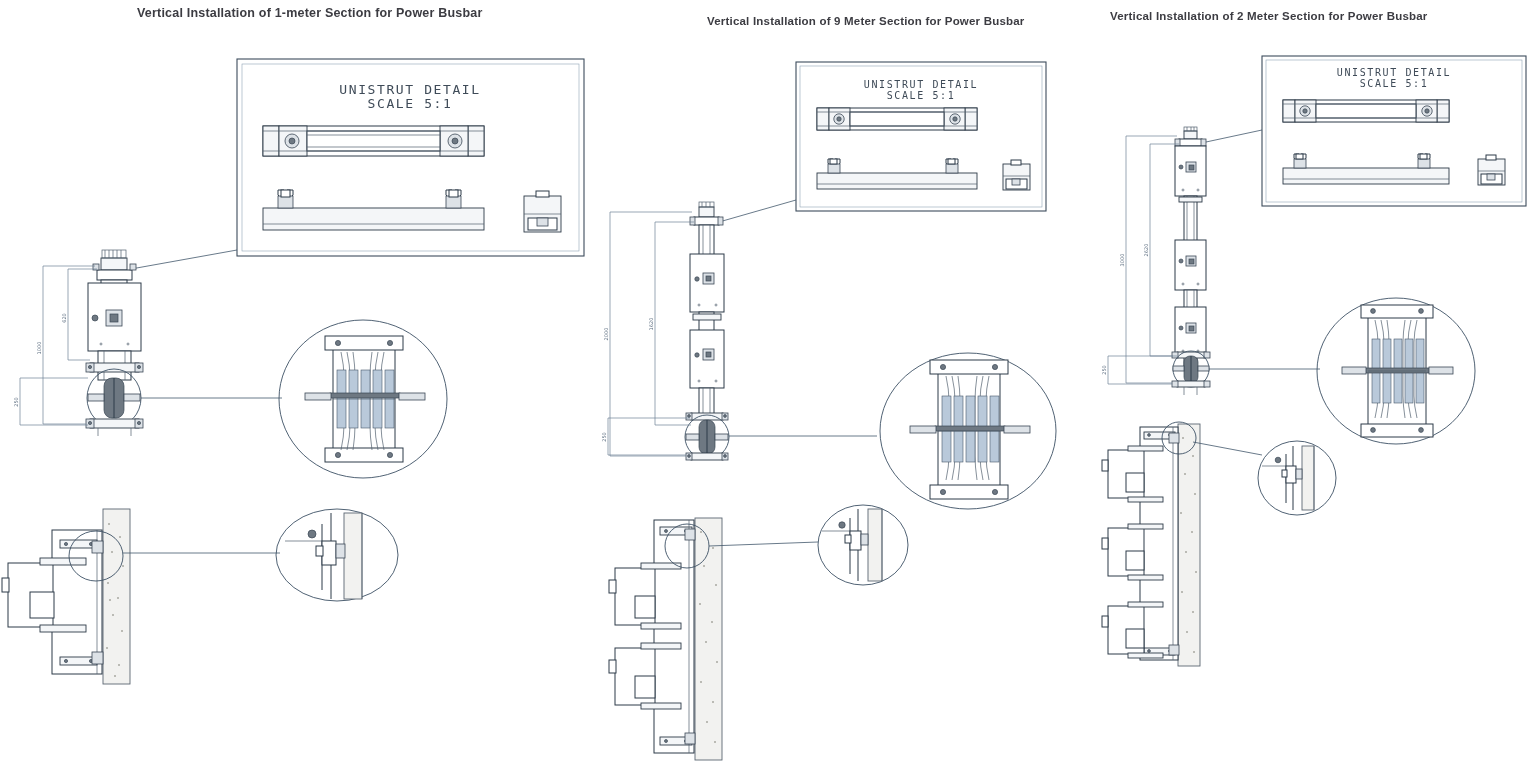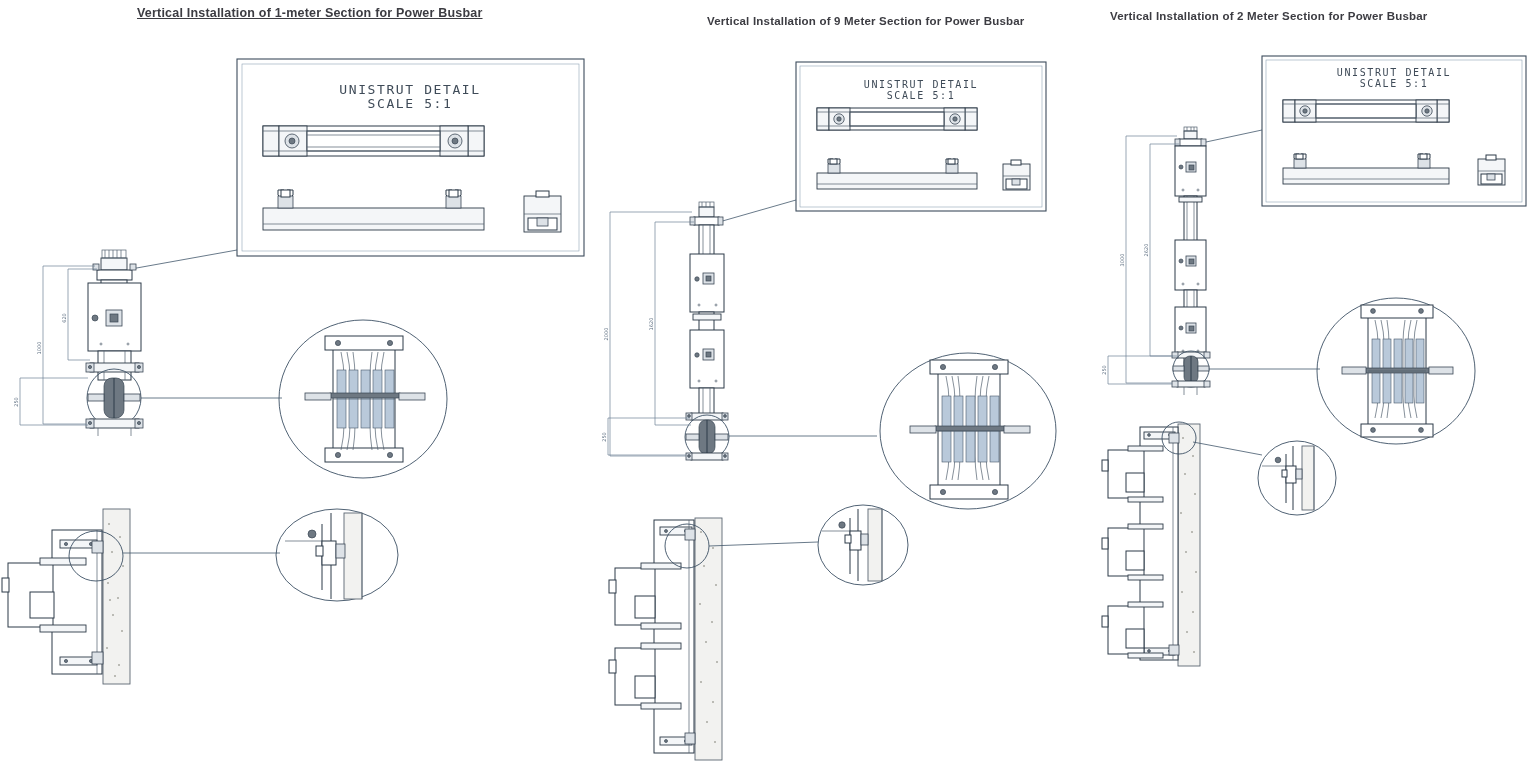--- a/index.html
+++ b/index.html
@@ -15,21 +15,21 @@
   #panel-2{left:600px;width:470px;}
   #panel-3{left:1080px;width:456px;}
 
   .panel-title{
     position:absolute;
     font-weight:bold;
     color:#3c3c42;
     white-space:nowrap;
     letter-spacing:.2px;
   }
-  #title-1{left:137px;top:6px;font-size:12.5px;text-decoration:underline;}
+  #title-1{left:137px;top:6px;font-size:12.5px;}
   #title-2{left:107px;top:15px;font-size:11.5px;}
   #title-3{left:30px;top:10px;font-size:11.5px;}
 
   svg{position:absolute;left:0;top:0;overflow:visible;}
   .ln{fill:none;stroke:#2d3a48;stroke-width:1;}
   .ln-thin{fill:none;stroke:#52606e;stroke-width:.7;}
   .ln-lt{fill:none;stroke:#8fa3b5;stroke-width:.6;}
   .dim{fill:none;stroke:#6f8296;stroke-width:.7;}
   .lead{fill:none;stroke:#43586c;stroke-width:.8;}
   .circ{fill:none;stroke:#3c5064;stroke-width:.9;}

